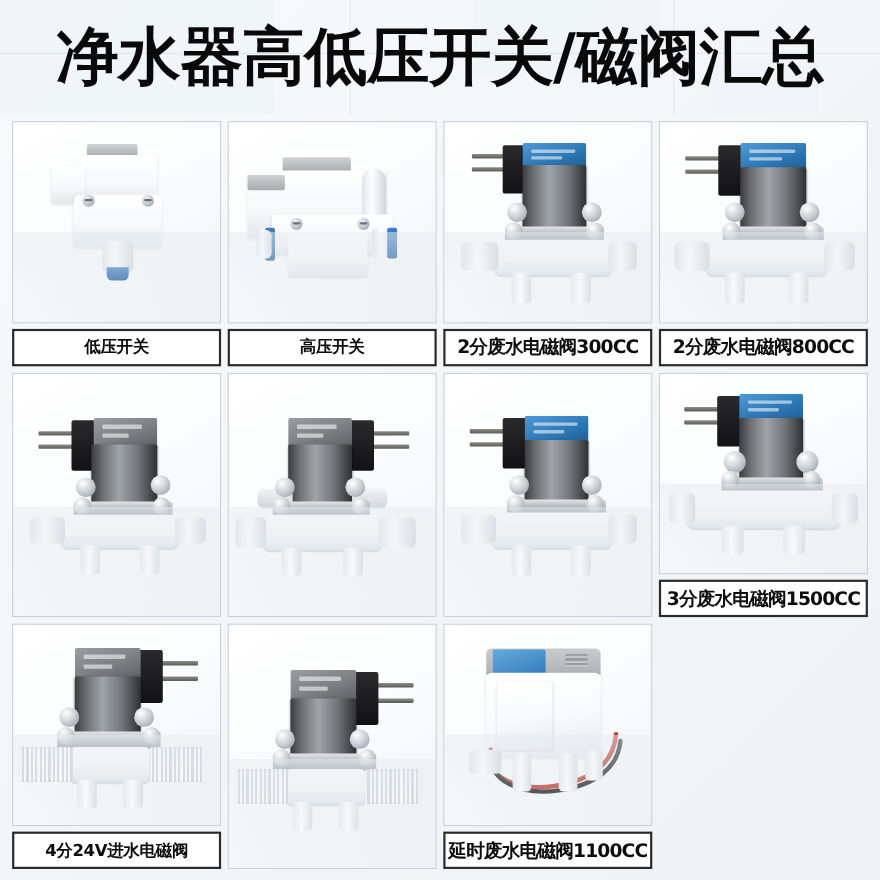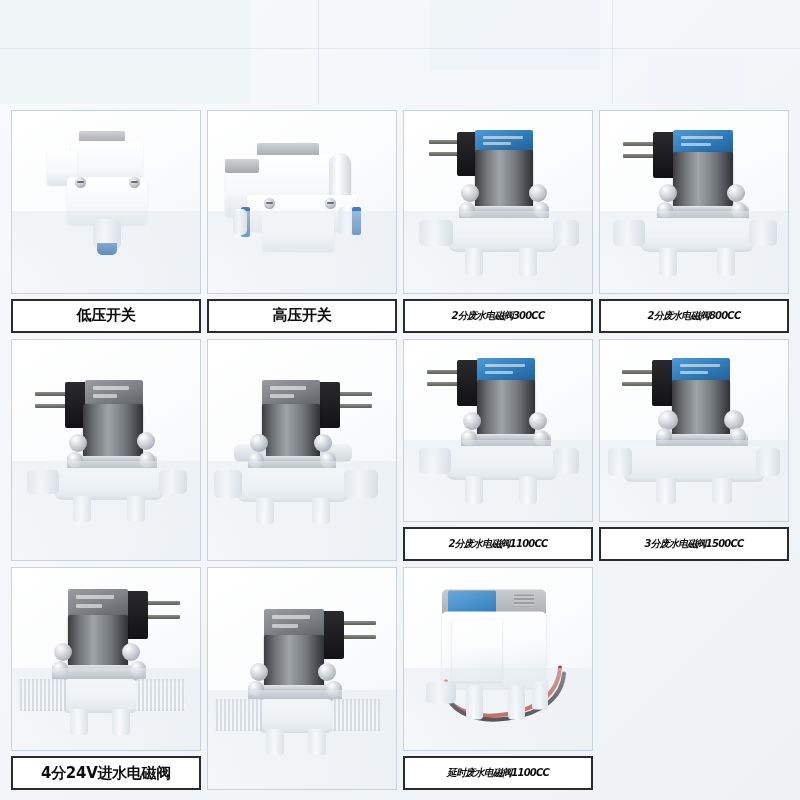--- a/index.html
+++ b/index.html
@@ -110,21 +110,21 @@
     box-sizing: border-box;
   }
   .caption-text {
     font-family: "DejaVu Sans", "Liberation Sans", sans-serif;
     font-size: 15px;
     font-weight: 600;
     color: #0d0d0d;
     white-space: nowrap;
     letter-spacing: -0.3px;
   }
-  .caption.tight .caption-text { font-size: 10px; letter-spacing: -0.8px; font-style: italic; }
+  .caption.tight .caption-text { font-size: 17px; letter-spacing: -0.8px; }
 
   
   .prod {
     position: absolute;
     left: 50%;
     top: 50%;
     transform: translate(-50%, -50%);
   }
 
   
@@ -266,20 +266,23 @@
 
 <div id="page">
 
   <div class="bg-shape pale" style="left:0;top:0;width:250px;height:104px;"></div>
   <div class="bg-shape pale" style="left:430px;top:0;width:170px;height:70px;"></div>
   <div class="bg-shape line" style="left:0;top:48px;width:800px;height:1px;"></div>
   <div class="bg-shape line" style="left:318px;top:0;width:1px;height:104px;"></div>
   <div class="bg-shape line" style="left:612px;top:0;width:1px;height:104px;"></div>
   <div class="bg-shape pale" style="left:648px;top:56px;width:96px;height:48px;"></div>
 
+  <div id="header">
+    <div id="header-title">净水器高低压开关/磁阀汇总</div>
+  </div>
 
   <div id="grid">
 
     <div class="cell">
       <div class="photo">
         <div class="prod" style="width:150px;height:150px;">
           <div class="ps-grey" style="left:48px;top:4px;width:46px;height:12px;"></div>
           <div class="ps-box" style="left:40px;top:14px;width:72px;height:46px;"></div>
           <div class="ps-box" style="left:16px;top:24px;width:30px;height:34px;"></div>
           <div class="ps-box" style="left:36px;top:50px;width:80px;height:48px;border-radius:5px;"></div>
@@ -435,23 +438,20 @@
           <div class="sv-bracket" style="left:48px;top:84px;width:90px;height:14px;"></div>
           <div class="sv-nut" style="left:48px;top:80px;width:16px;height:16px;"></div>
           <div class="sv-nut" style="left:120px;top:80px;width:16px;height:16px;"></div>
           <div class="sv-body" style="left:34px;top:96px;width:110px;height:34px;"></div>
           <div class="sv-port-cap" style="left:6px;top:98px;width:32px;height:26px;"></div>
           <div class="sv-port-cap" style="left:140px;top:98px;width:26px;height:26px;"></div>
           <div class="sv-stub" style="left:52px;top:126px;width:18px;height:28px;"></div>
           <div class="sv-stub" style="left:106px;top:126px;width:18px;height:28px;"></div>
         </div>
       </div>
-      <div class="caption tight">
-        <span class="caption-text">2分废水电磁阀1100CC</span>
-      </div>
     </div>
 
     <div class="cell">
       <div class="photo">
         <div class="prod" style="width:176px;height:160px;">
           <div class="sv-pin" style="left:16px;top:20px;width:34px;"></div>
           <div class="sv-pin" style="left:16px;top:32px;width:34px;"></div>
           <div class="sv-terminal" style="left:46px;top:10px;width:22px;height:46px;"></div>
           <div class="sv-cap-blue" style="left:66px;top:8px;width:58px;height:24px;"></div>
           <div class="sv-cap-label" style="left:74px;top:14px;width:40px;height:3px;"></div>

